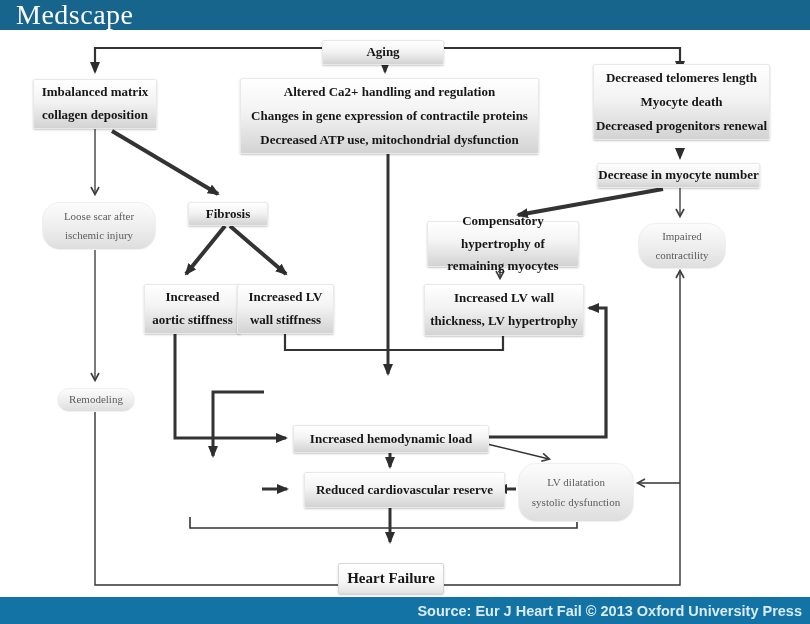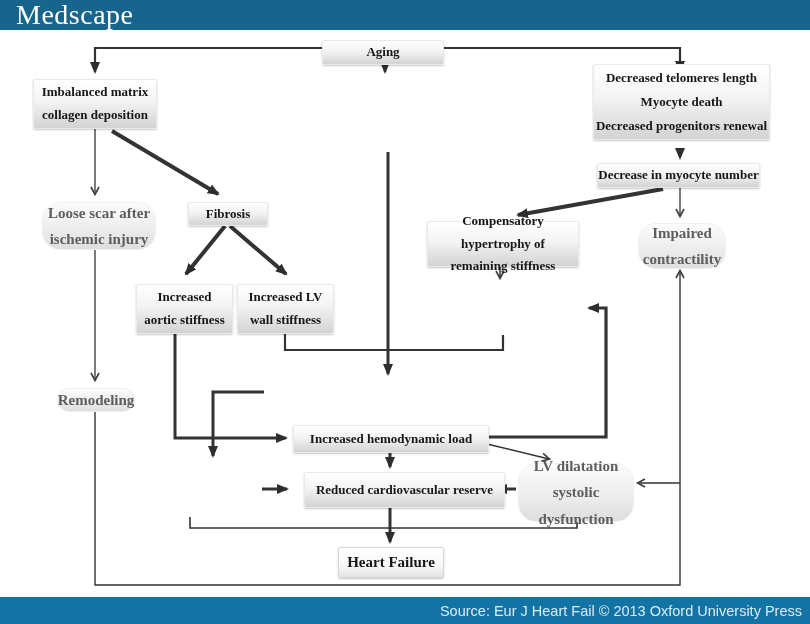--- a/index.html
+++ b/index.html
@@ -4,33 +4,33 @@
 <style>
   html,body{margin:0;padding:0;}
   body{width:810px;height:624px;position:relative;background:#ffffff;overflow:hidden;
        font-family:"Liberation Serif",serif;}
   .topbar{position:absolute;left:0;top:0;width:810px;height:30px;background:var(--header-bg,#17658d);
           display:flex;align-items:center;z-index:3;}
   .brand{color:#ffffff;font-family:"Liberation Serif",serif;font-size:28px;letter-spacing:0.5px;
          padding-left:16px;}
   .botbar{position:absolute;left:0;top:597px;width:810px;height:27px;background:var(--footer-bg,#1273a4);
           display:flex;align-items:center;justify-content:flex-end;z-index:3;}
-  .source{color:#d9ecf8;font-family:"Liberation Sans",sans-serif;font-size:14.5px;padding-right:8px;}
+  .source{color:#d9ecf8;font-family:"Liberation Sans",sans-serif;font-size:14.5px;padding-right:8px;font-weight:bold;}
   .stage{position:absolute;left:0;top:0;width:810px;height:624px;}
   svg.wires{position:absolute;left:0;top:0;z-index:1;pointer-events:none;}
   .node{position:absolute;z-index:2;display:flex;align-items:center;justify-content:center;
         text-align:center;white-space:pre-line;line-height:1.75;
         font-family:"Liberation Serif",serif;font-weight:bold;font-size:13px;color:#161616;
         background:linear-gradient(180deg,#ffffff 0%,#f3f3f3 45%,#d3d3d3 100%);
         border:1px solid #e9e9e9;border-radius:2px;box-shadow:0 1px 2px rgba(0,0,0,0.22);}
-  .node.light{font-weight:bold;color:#5d5d5d;font-size:15px;
+  .node.light{font-weight:normal;color:#5d5d5d;font-size:11px;
         background:linear-gradient(180deg,#fcfcfc 0%,#ededed 55%,#dedede 100%);
         border-color:#f0f0f0;box-shadow:none;border-radius:18px;}
   .node.hf{font-size:15px;background:linear-gradient(180deg,#ffffff 0%,#f7f7f7 60%,#e4e4e4 100%);
-        border:1px solid #d7d7d7;}
+        border:1px solid #d7d7d7;margin-top:16px;}
   .node.big3{line-height:1.85;}
 </style>
 </head>
 <body>
 
 <div class="stage">
 
   <svg class="wires" width="810" height="624" viewBox="0 0 810 624">
     <defs>
       <marker id="mSolid" markerUnits="userSpaceOnUse" markerWidth="14" markerHeight="12" refX="10" refY="5" orient="auto">
@@ -79,44 +79,49 @@
       <path d="M95,410 L95,585 L680,585 L680,271" stroke-width="1.4" marker-end="url(#mOpen)"></path>
       <path d="M680,483 L638,483" stroke-width="1.4" marker-end="url(#mOpen)"></path>
     </g>
   </svg>
 
   <div class="node" style="left:322px;top:40px;width:120px;height:23px">Aging</div>
 
   <div class="node" style="left:33px;top:79px;width:122px;height:48px">Imbalanced matrix
 collagen deposition</div>
 
+  <div class="node big3" style="left:240px;top:78px;width:297px;height:74px">Altered Ca2+ handling and regulation
+Changes in gene expression of contractile proteins
+Decreased ATP use, mitochondrial dysfunction</div>
 
   <div class="node big3" style="left:593px;top:64px;width:175px;height:74px">Decreased telomeres length
 Myocyte death
 Decreased progenitors renewal</div>
 
   <div class="node" style="left:597px;top:163px;width:161px;height:23px">Decrease in myocyte number</div>
 
   <div class="node light" style="left:42px;top:202px;width:112px;height:46px">Loose scar after
 ischemic injury</div>
 
   <div class="node" style="left:188px;top:202px;width:78px;height:22px">Fibrosis</div>
 
   <div class="node" style="left:427px;top:221px;width:150px;height:44px">Compensatory hypertrophy of
-remaining stiffness</div>
+remaining myocytes</div>
 
   <div class="node light" style="left:638px;top:223px;width:86px;height:44px">Impaired
 contractility</div>
 
-  <div class="node" style="left:136px;top:284px;width:95px;height:48px">Increased
+  <div class="node" style="left:144px;top:284px;width:95px;height:48px">Increased
 aortic stiffness</div>
 
   <div class="node" style="left:237px;top:284px;width:95px;height:48px">Increased LV
 wall stiffness</div>
 
+  <div class="node" style="left:424px;top:284px;width:158px;height:50px">Increased LV wall
+thickness, LV hypertrophy</div>
 
 
   <div class="node light" style="left:57px;top:388px;width:76px;height:22px">Remodeling</div>
 
   <div class="node" style="left:293px;top:425px;width:194px;height:26px">Increased hemodynamic load</div>
 
 
   <div class="node" style="left:304px;top:472px;width:199px;height:34px">Reduced cardiovascular reserve</div>
 
   <div class="node light" style="left:518px;top:463px;width:114px;height:57px">LV dilatation

